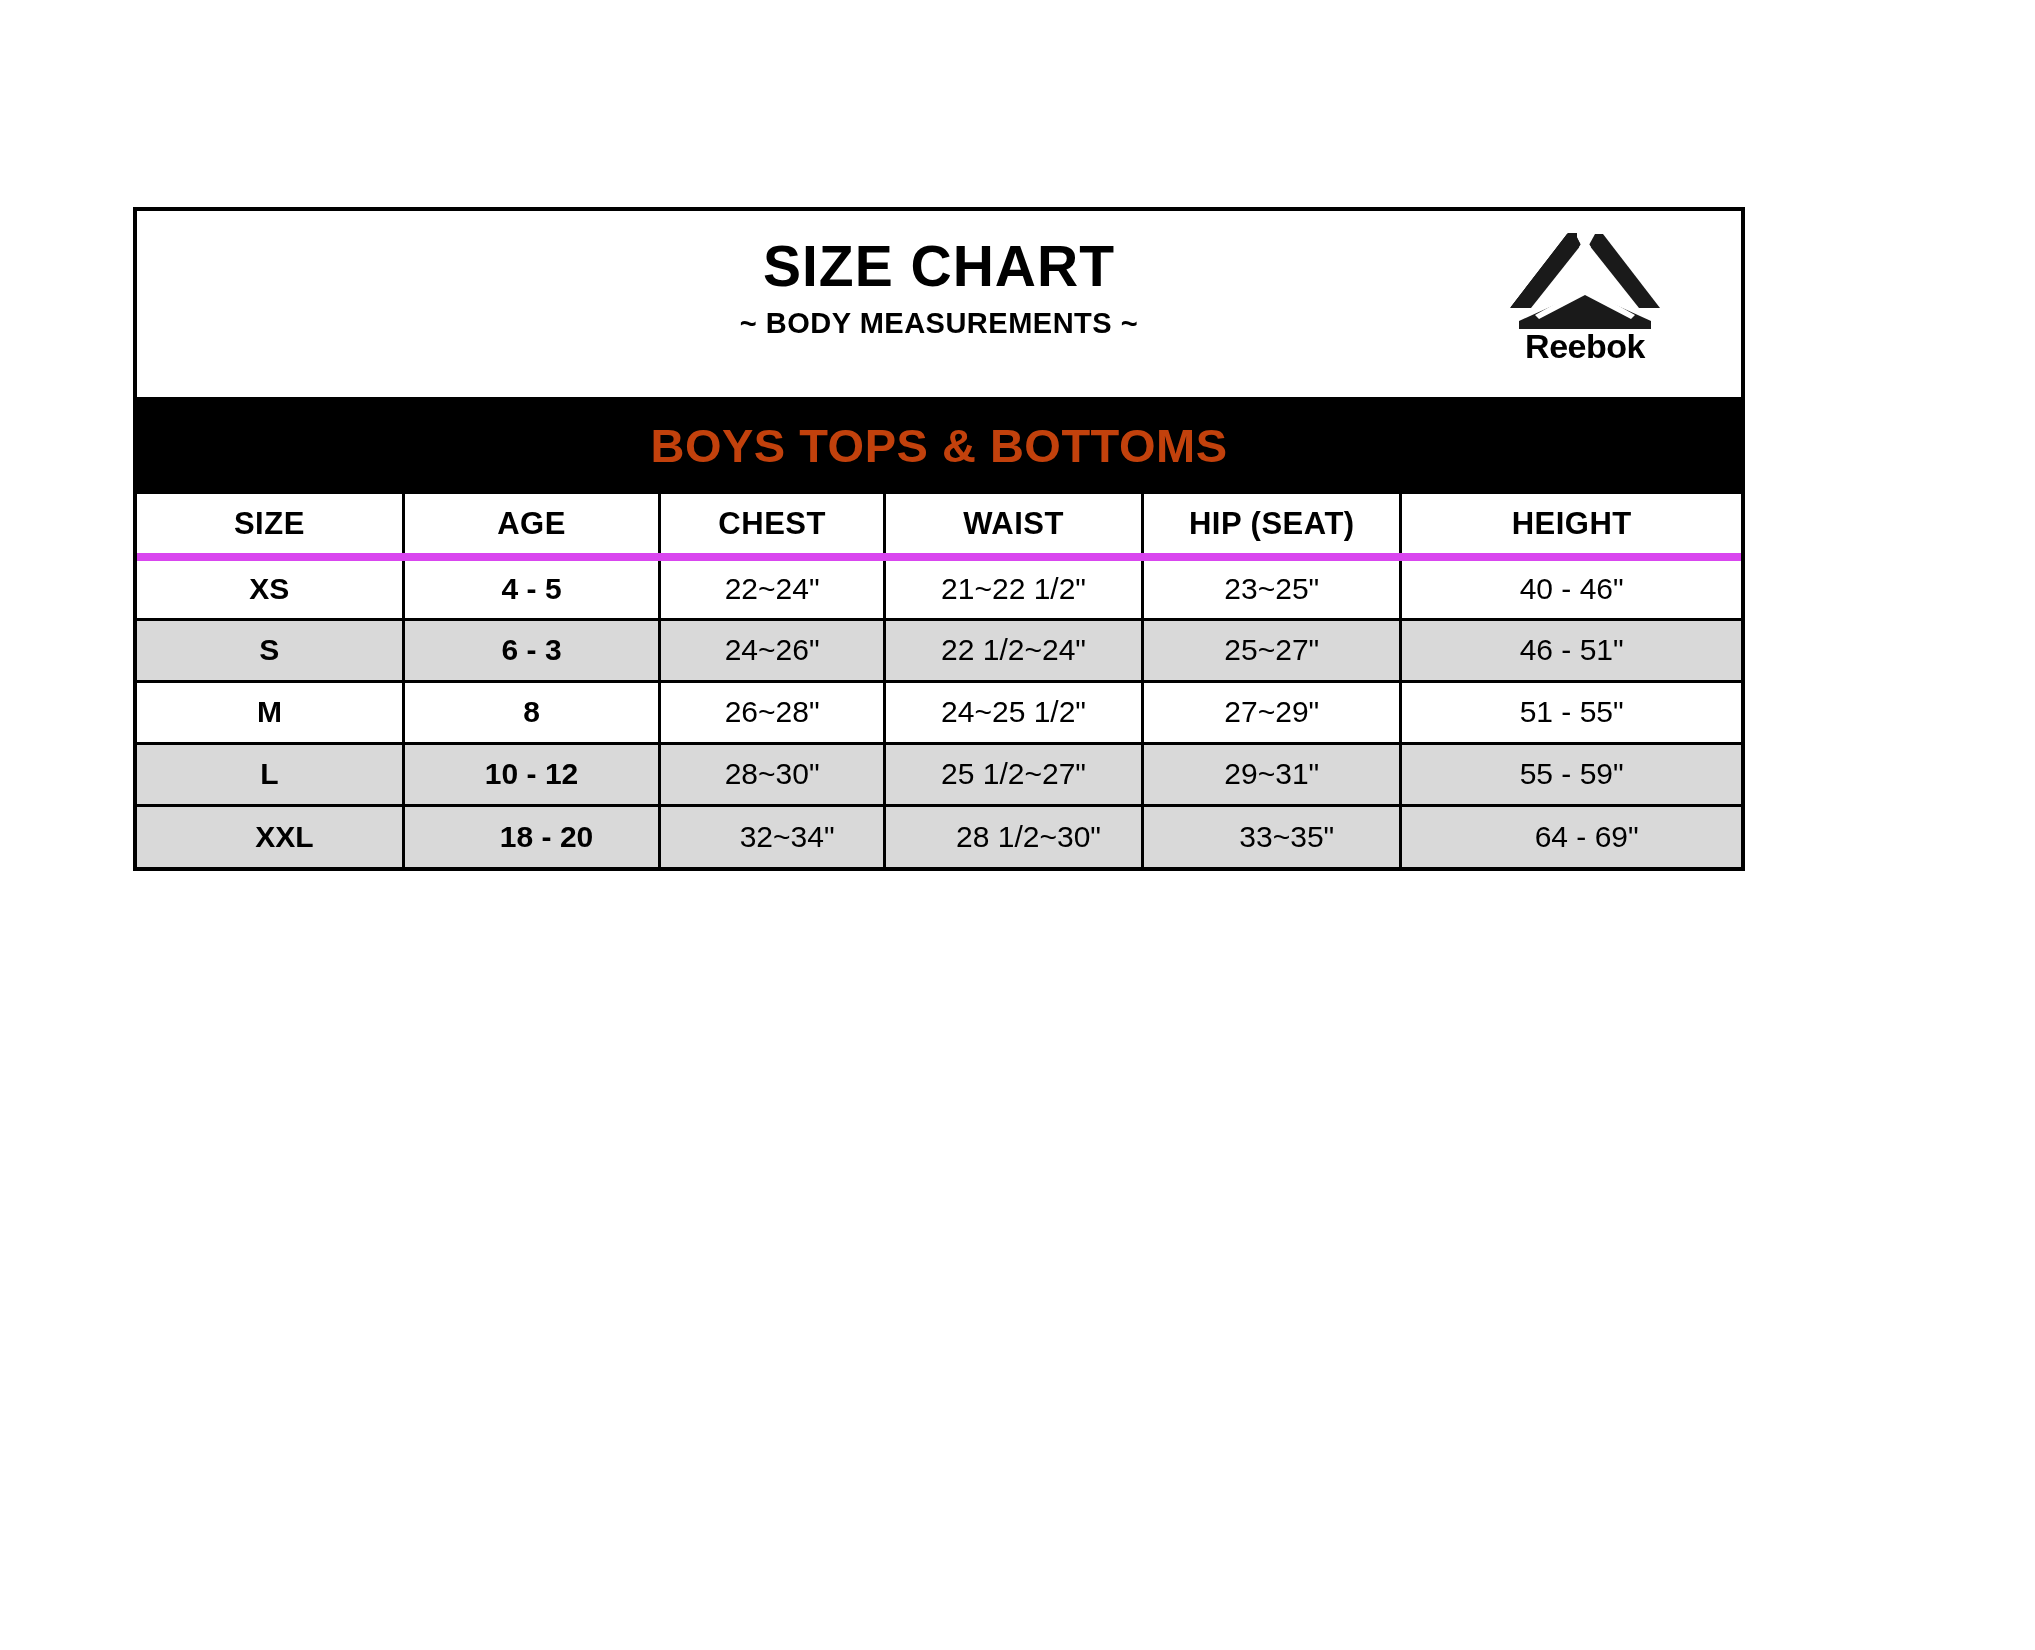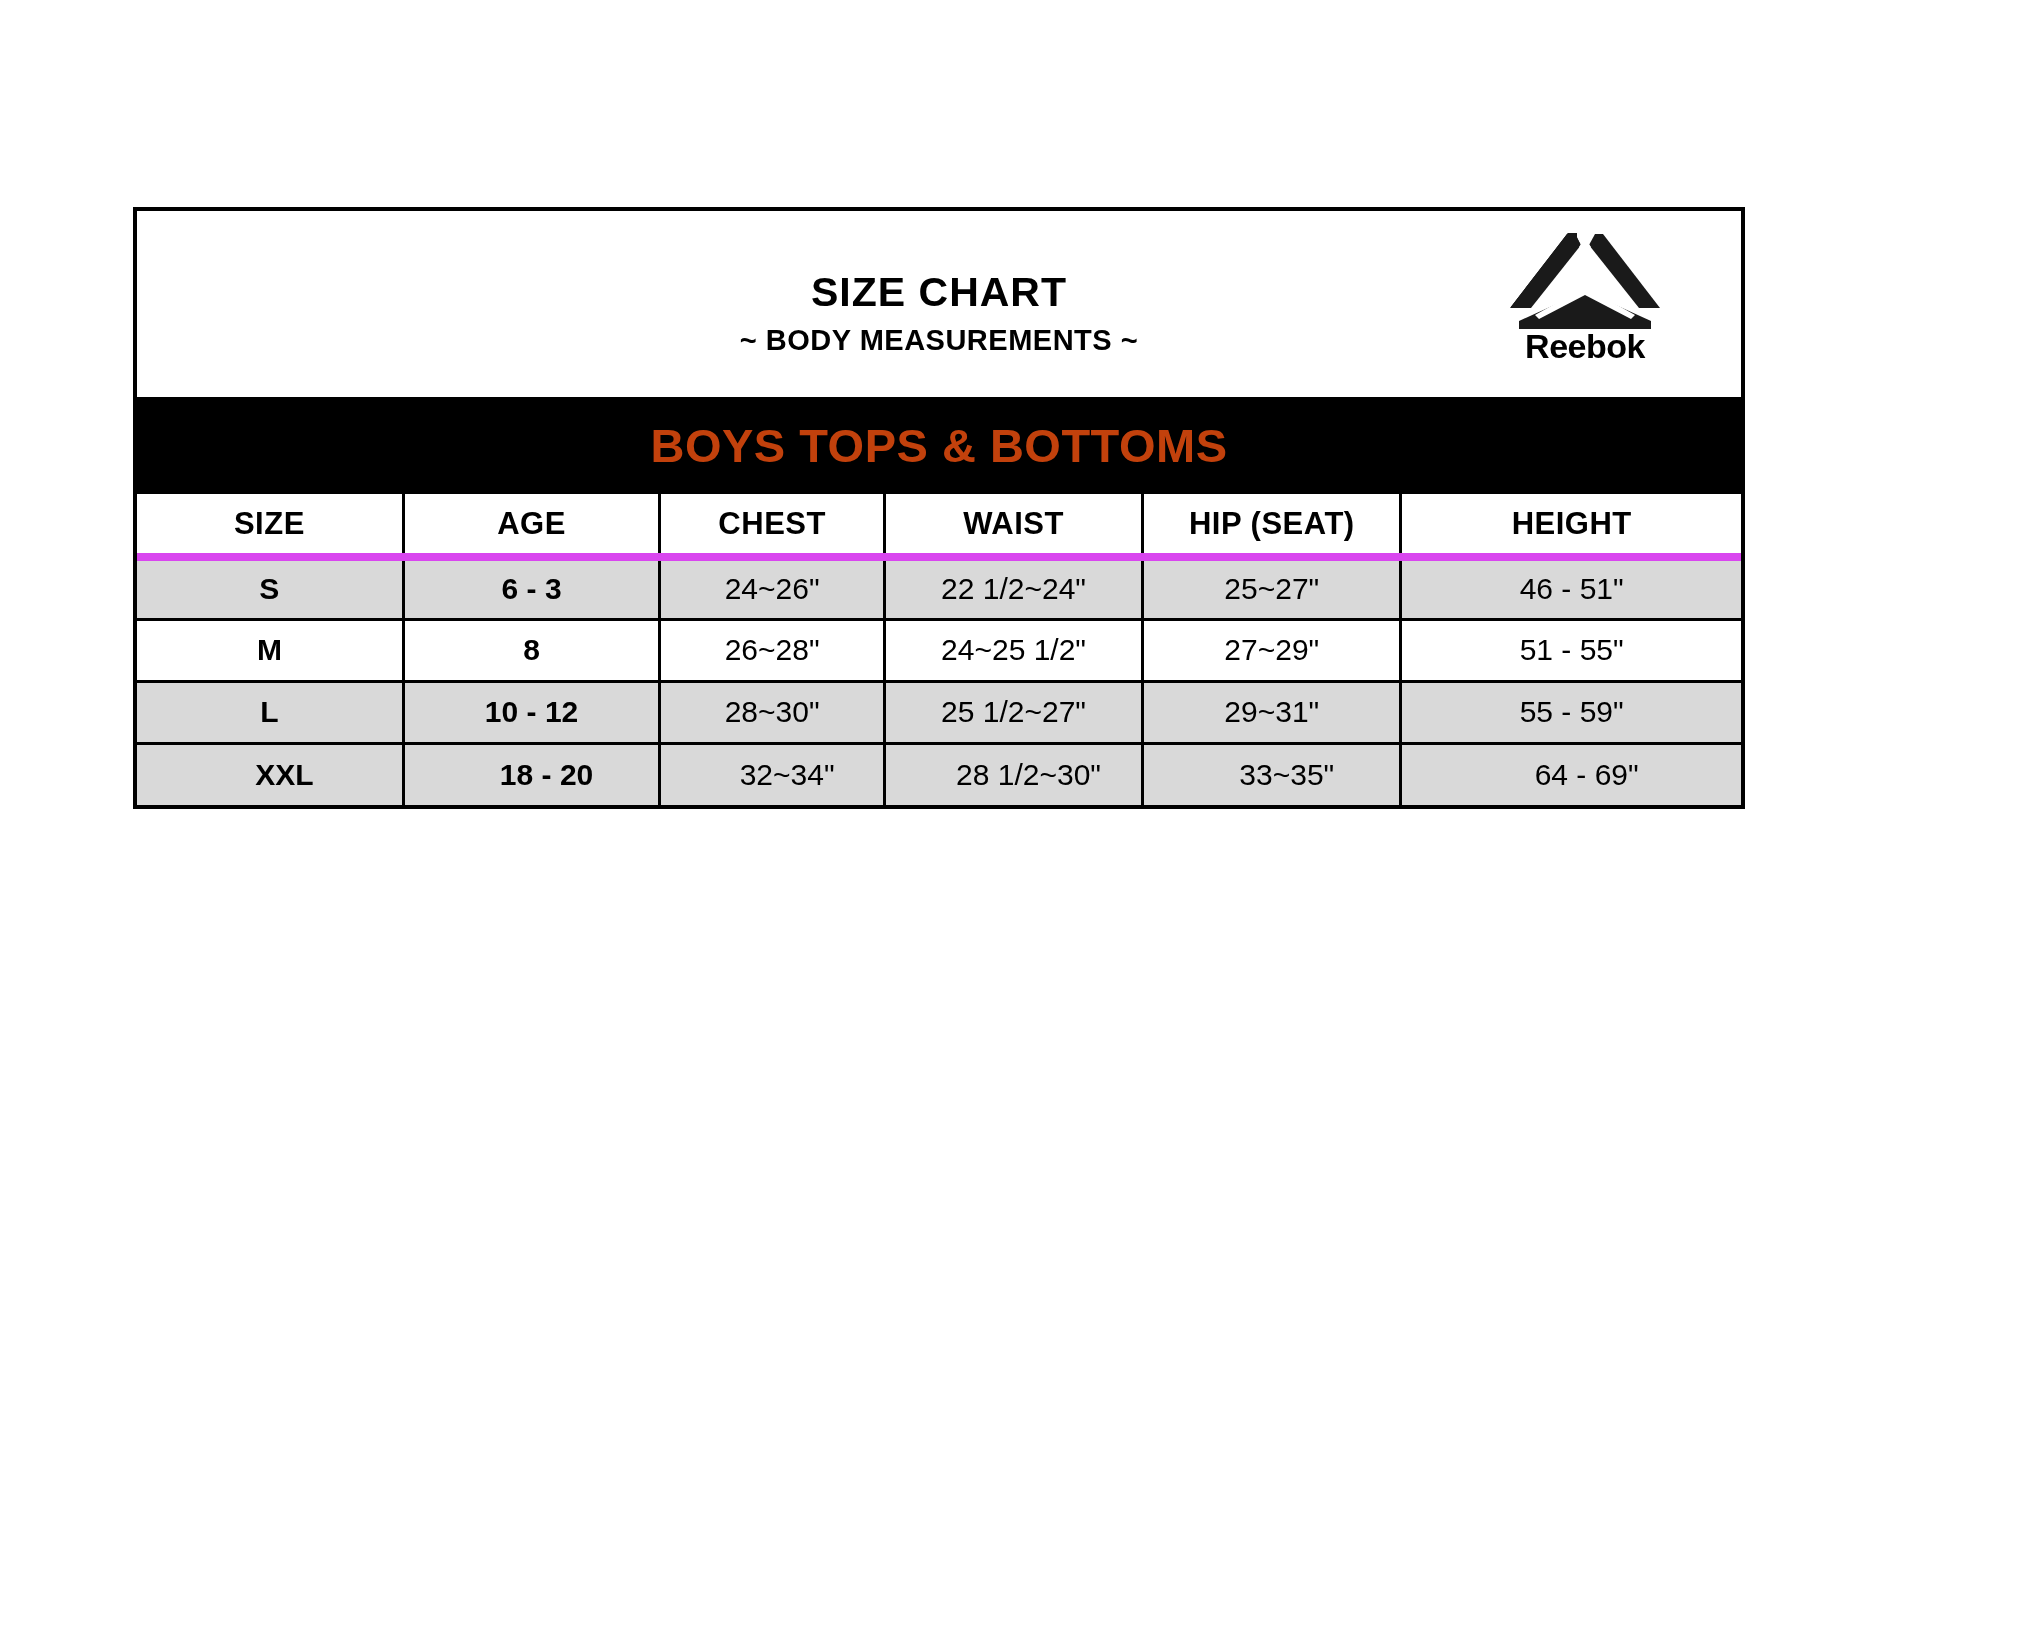--- a/index.html
+++ b/index.html
@@ -28,26 +28,25 @@
     height:190px;
     background:#fff;
     border-bottom:4px solid #000;
   }
   .title-text {
     position:absolute;
     left:0; right:0; top:24px;
     text-align:center;
   }
   .title-main {
-    font-size:41px;
+    font-size:57px;
     font-weight:bold;
     letter-spacing:1px;
     line-height:1.12;
     white-space:nowrap;
-    margin-top:35px;
   }
   .title-sub {
     font-size:29px;
     font-weight:bold;
     letter-spacing:0.5px;
     line-height:1.3;
     margin-top:6px;
     white-space:nowrap;
   }
 
@@ -185,20 +184,28 @@
         <tr>
           <th>SIZE</th>
           <th>AGE</th>
           <th>CHEST</th>
           <th>WAIST</th>
           <th>HIP (SEAT)</th>
           <th>HEIGHT</th>
         </tr>
       </thead>
       <tbody>
+        <tr>
+          <td class="col-size">XS</td>
+          <td class="col-age">4 - 5</td>
+          <td class="col-chest">22~24"</td>
+          <td class="col-waist">21~22 1/2"</td>
+          <td class="col-hip">23~25"</td>
+          <td class="col-height">40 - 46"</td>
+        </tr>
         <tr class="alt">
           <td class="col-size">S</td>
           <td class="col-age">6 - 3</td>
           <td class="col-chest">24~26"</td>
           <td class="col-waist">22 1/2~24"</td>
           <td class="col-hip">25~27"</td>
           <td class="col-height">46 - 51"</td>
         </tr>
         <tr>
           <td class="col-size">M</td>

